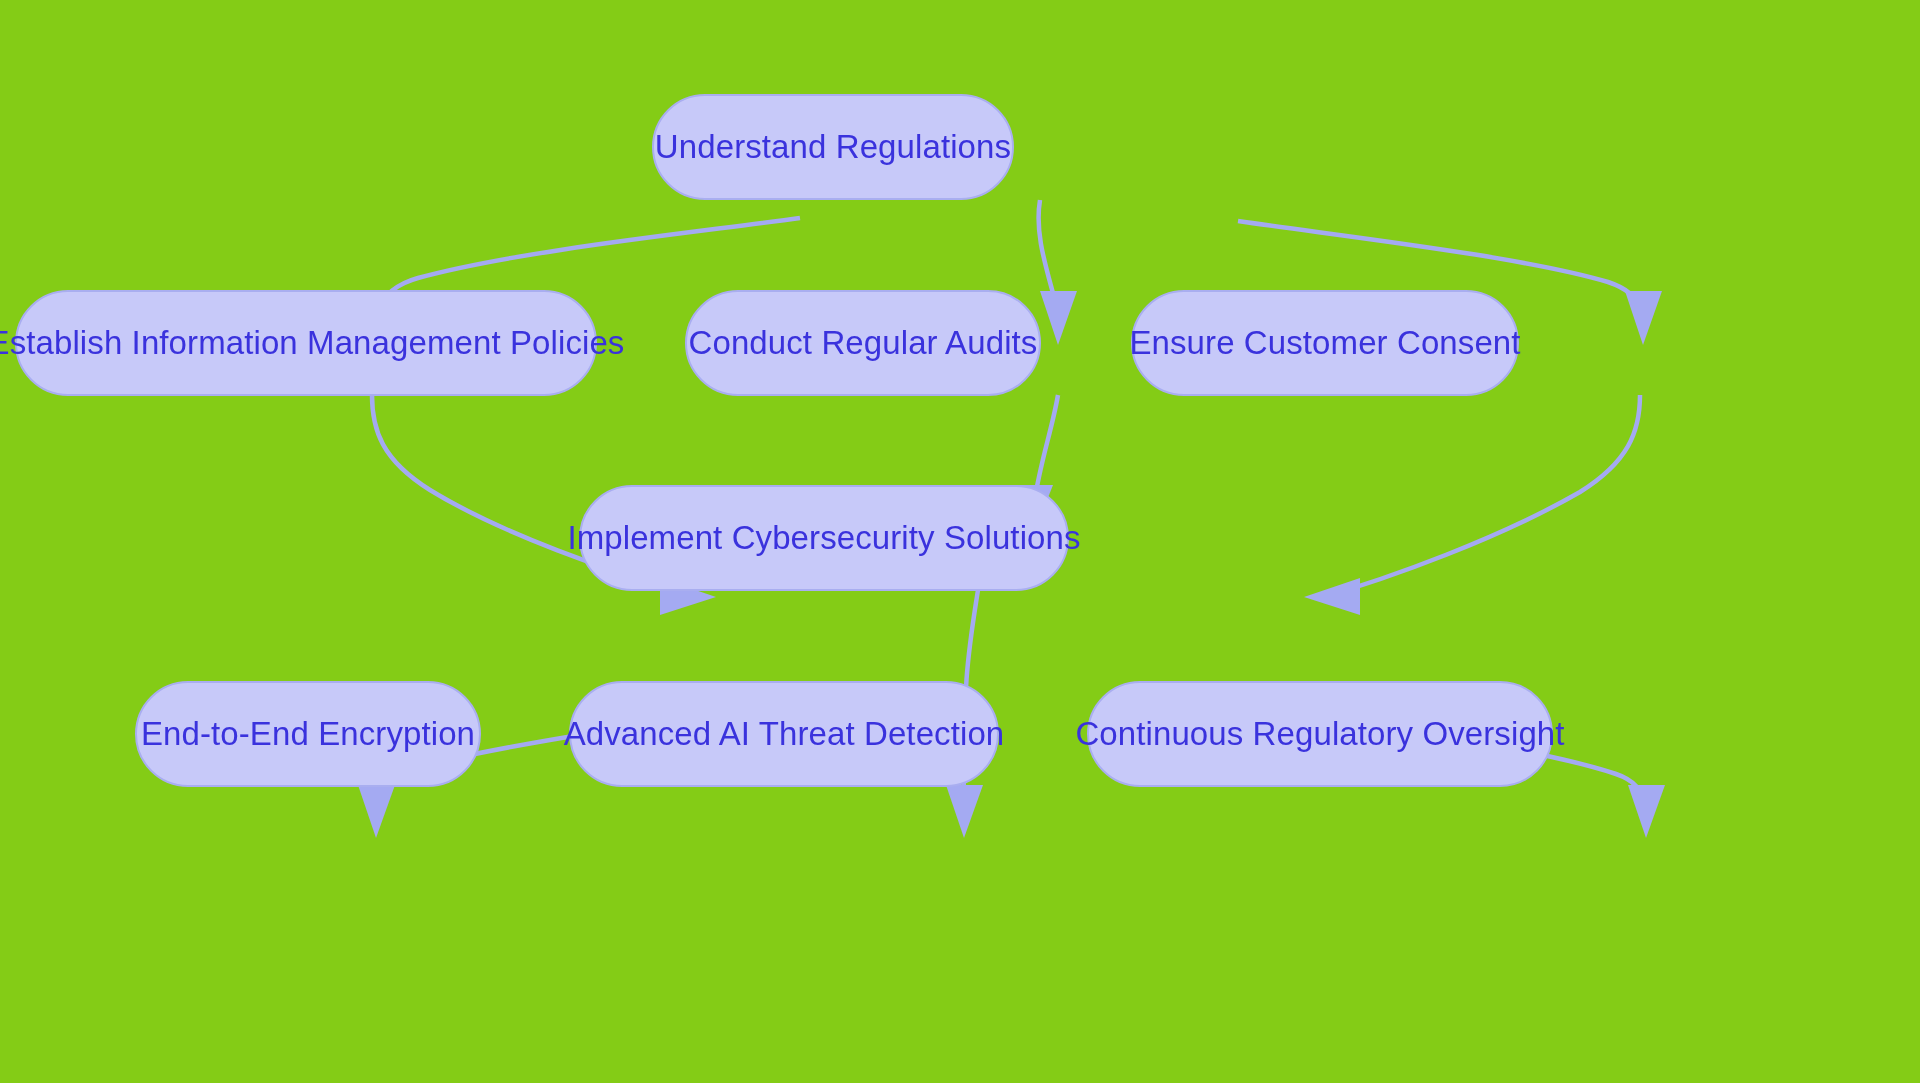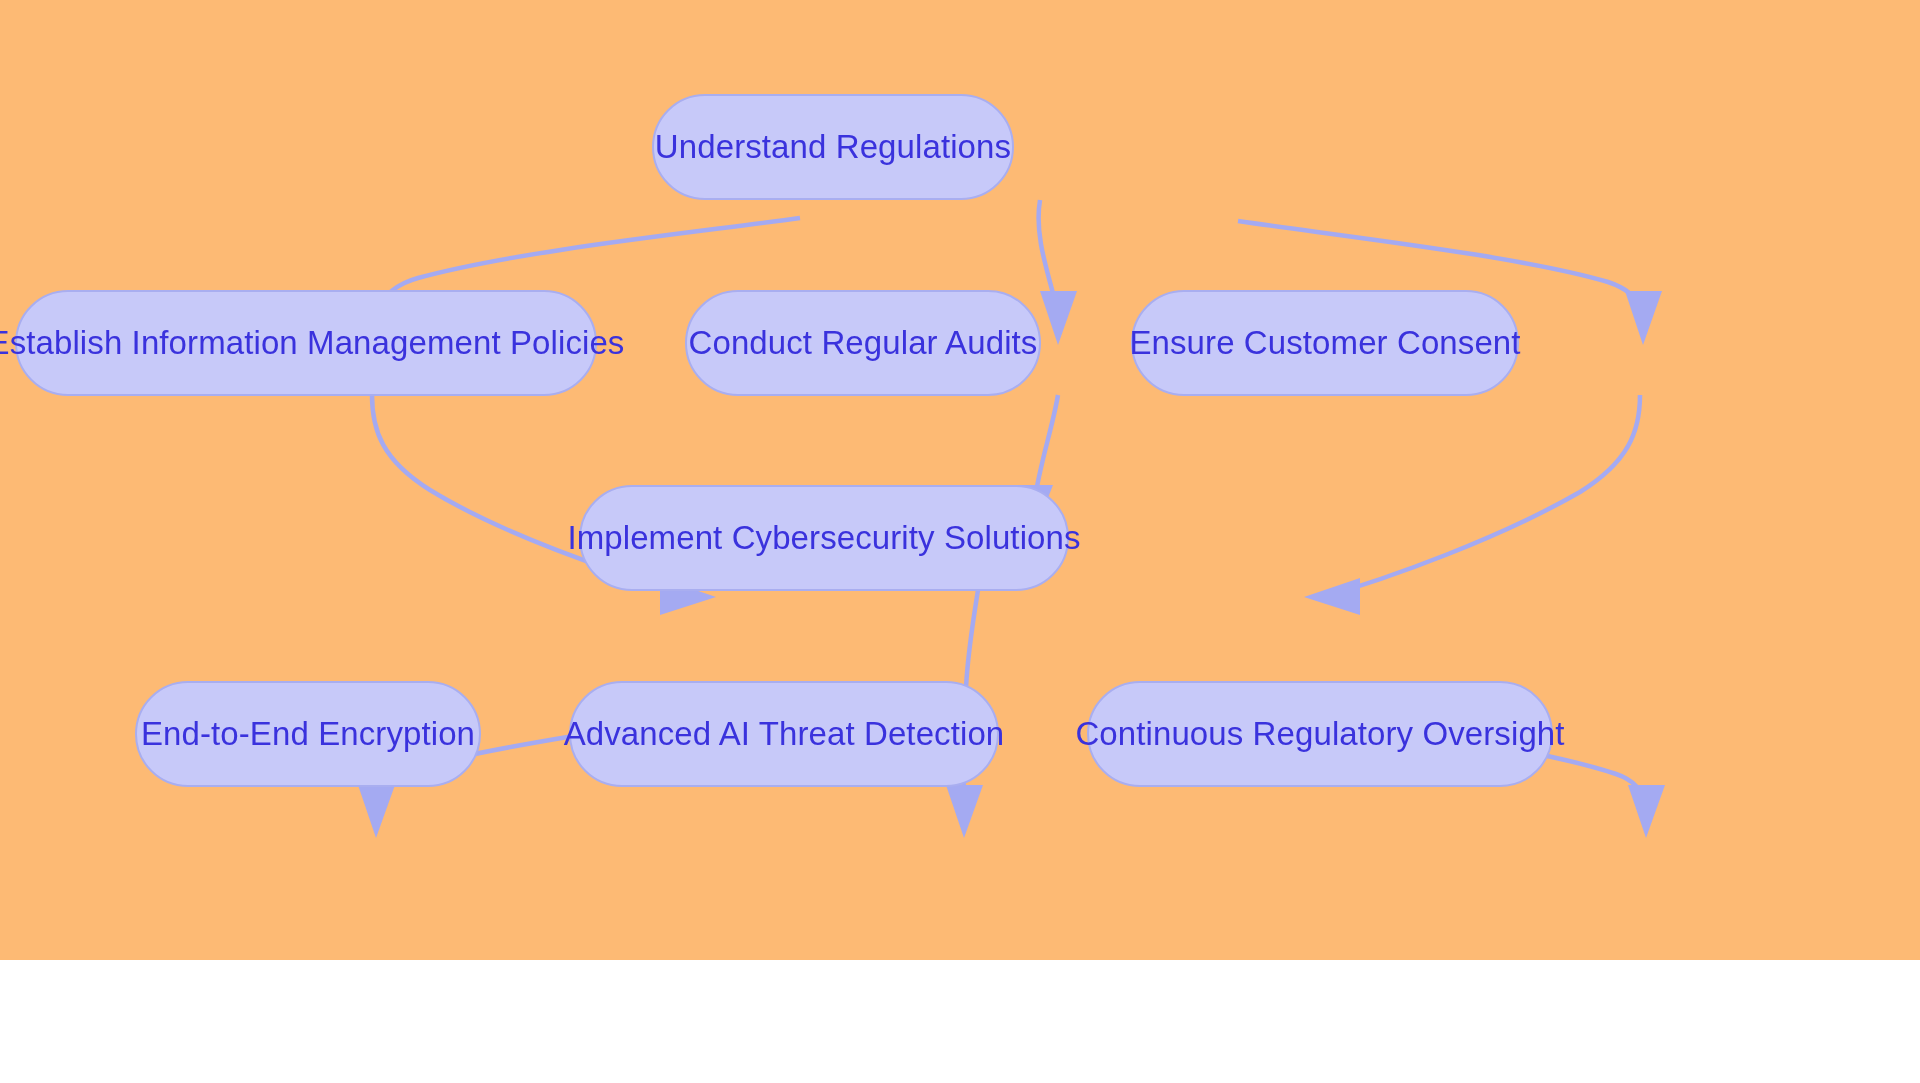--- a/index.html
+++ b/index.html
@@ -10,22 +10,22 @@
   }
   body {
     width: 1920px;
     height: 1083px;
     font-family: "Liberation Sans", sans-serif;
     overflow: hidden;
   }
   #flow-root {
     position: relative;
     width: 1920px;
-    height: 960px;
-    background: #fdba74;
+    height: 1083px;
+    background: #84cc16;
   }
   #flow-svg {
     position: absolute;
     top: 0;
     left: 0;
     width: 1920px;
     height: 1083px;
     display: block;
   }
   .node-shape {

